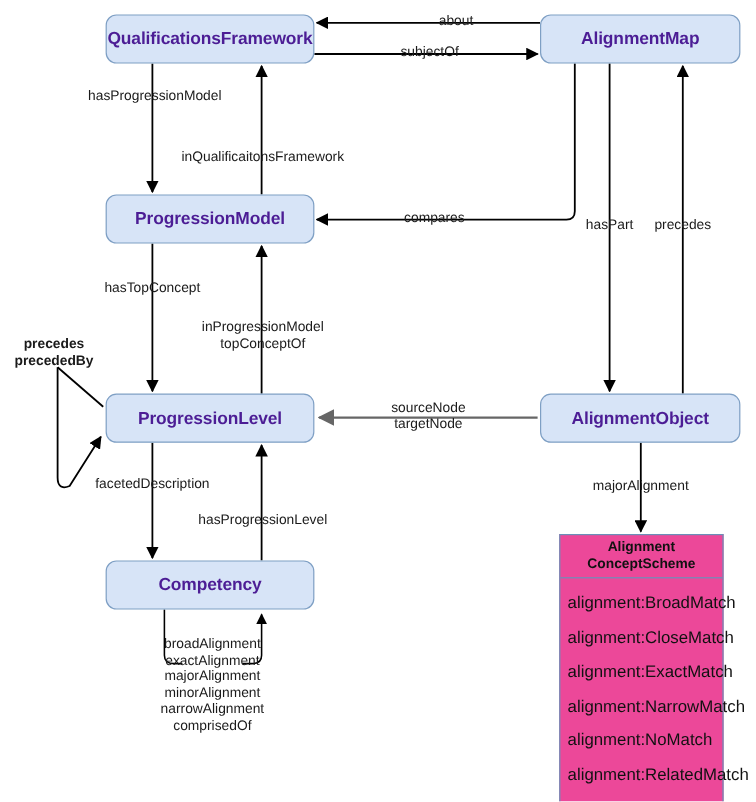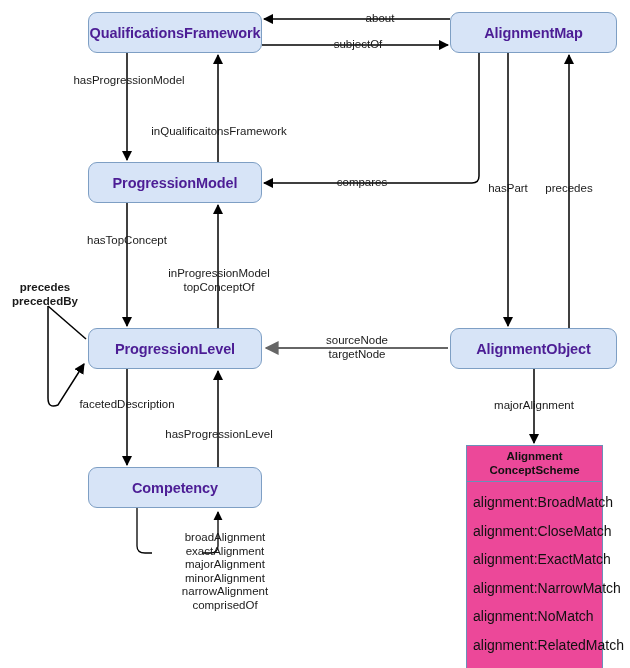--- a/index.html
+++ b/index.html
@@ -127,21 +127,21 @@
   <div class="edge-label" style="left:127px;top:234px;">hasTopConcept</div>
   <div class="edge-label" style="left:219px;top:267px;">inProgressionModel
 topConceptOf</div>
   <div class="edge-label" style="left:45px;top:281px;font-weight:bold;">precedes
 precededBy</div>
   <div class="edge-label" style="left:357px;top:334px;">sourceNode
 targetNode</div>
   <div class="edge-label" style="left:534px;top:399px;">majorAlignment</div>
   <div class="edge-label" style="left:127px;top:398px;">facetedDescription</div>
   <div class="edge-label" style="left:219px;top:428px;">hasProgressionLevel</div>
-  <div class="edge-label" style="left:177px;top:531px;margin-left:48px;">broadAlignment
+  <div class="edge-label" style="left:177px;top:531px;">broadAlignment
 exactAlignment
 majorAlignment
 minorAlignment
 narrowAlignment
 comprisedOf</div>
 
   <div class="scheme">
     <div class="scheme-head">
       <span>Alignment</span>
       <span>ConceptScheme</span>

